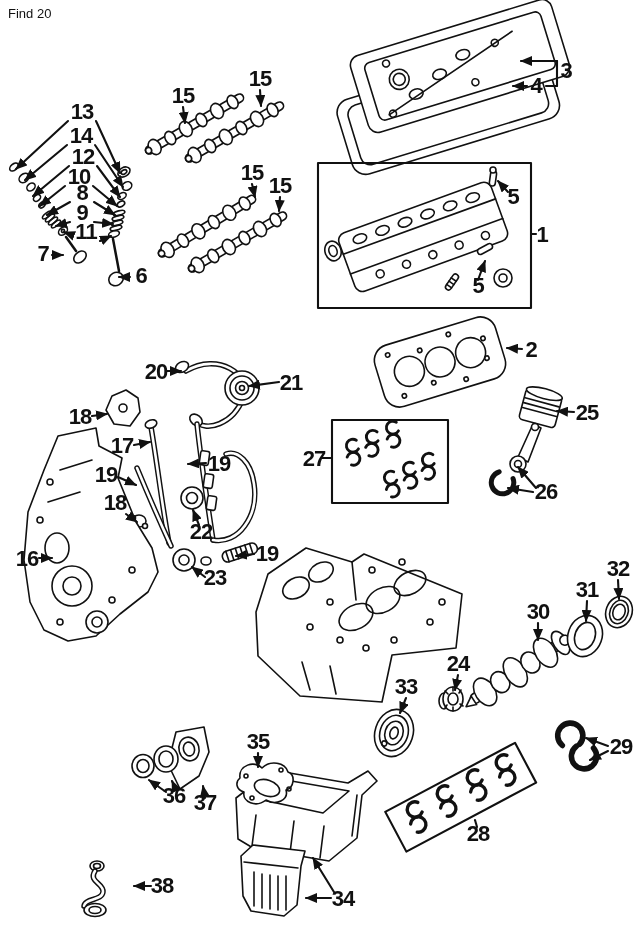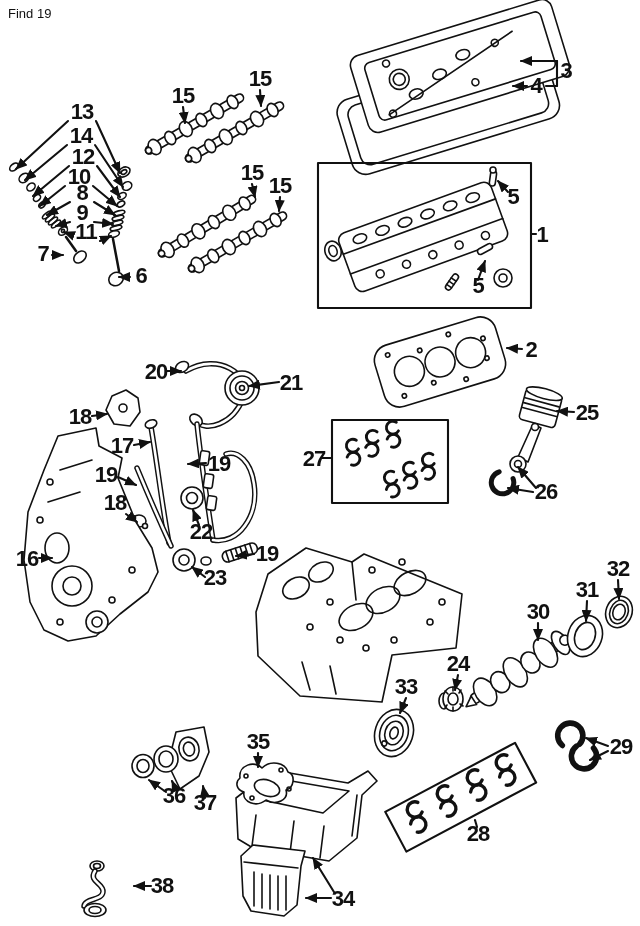--- a/index.html
+++ b/index.html
@@ -22,21 +22,21 @@
   .stem{stroke-width:2.5;}
   #callouts text{
     font-family:"Liberation Sans",sans-serif;font-weight:700;font-size:22px;
     fill:#111;stroke:none;text-anchor:middle;letter-spacing:-1px;
   }
   #callouts line{stroke:#111;stroke-width:2.1;}
 </style>
 </head>
 <body>
 
-<div id="page-title">Find 19</div>
+<div id="page-title">Find 20</div>
 
 <svg width="640" height="926" viewBox="0 0 640 926" xmlns="http://www.w3.org/2000/svg">
   <defs>
     <marker id="ah" markerUnits="userSpaceOnUse" markerWidth="12" markerHeight="10" refX="11" refY="5" orient="auto">
       <path d="M0,0 L12,5 L0,10 Z" style="fill:#111;stroke:none"></path>
     </marker>
     <g id="cam">
       <rect x="0" y="-4" width="112" height="8" rx="4" class="f"></rect>
       <ellipse cx="10" cy="0" rx="6" ry="8" class="f"></ellipse>
       <ellipse cx="28" cy="0" rx="5" ry="7" class="f"></ellipse>

